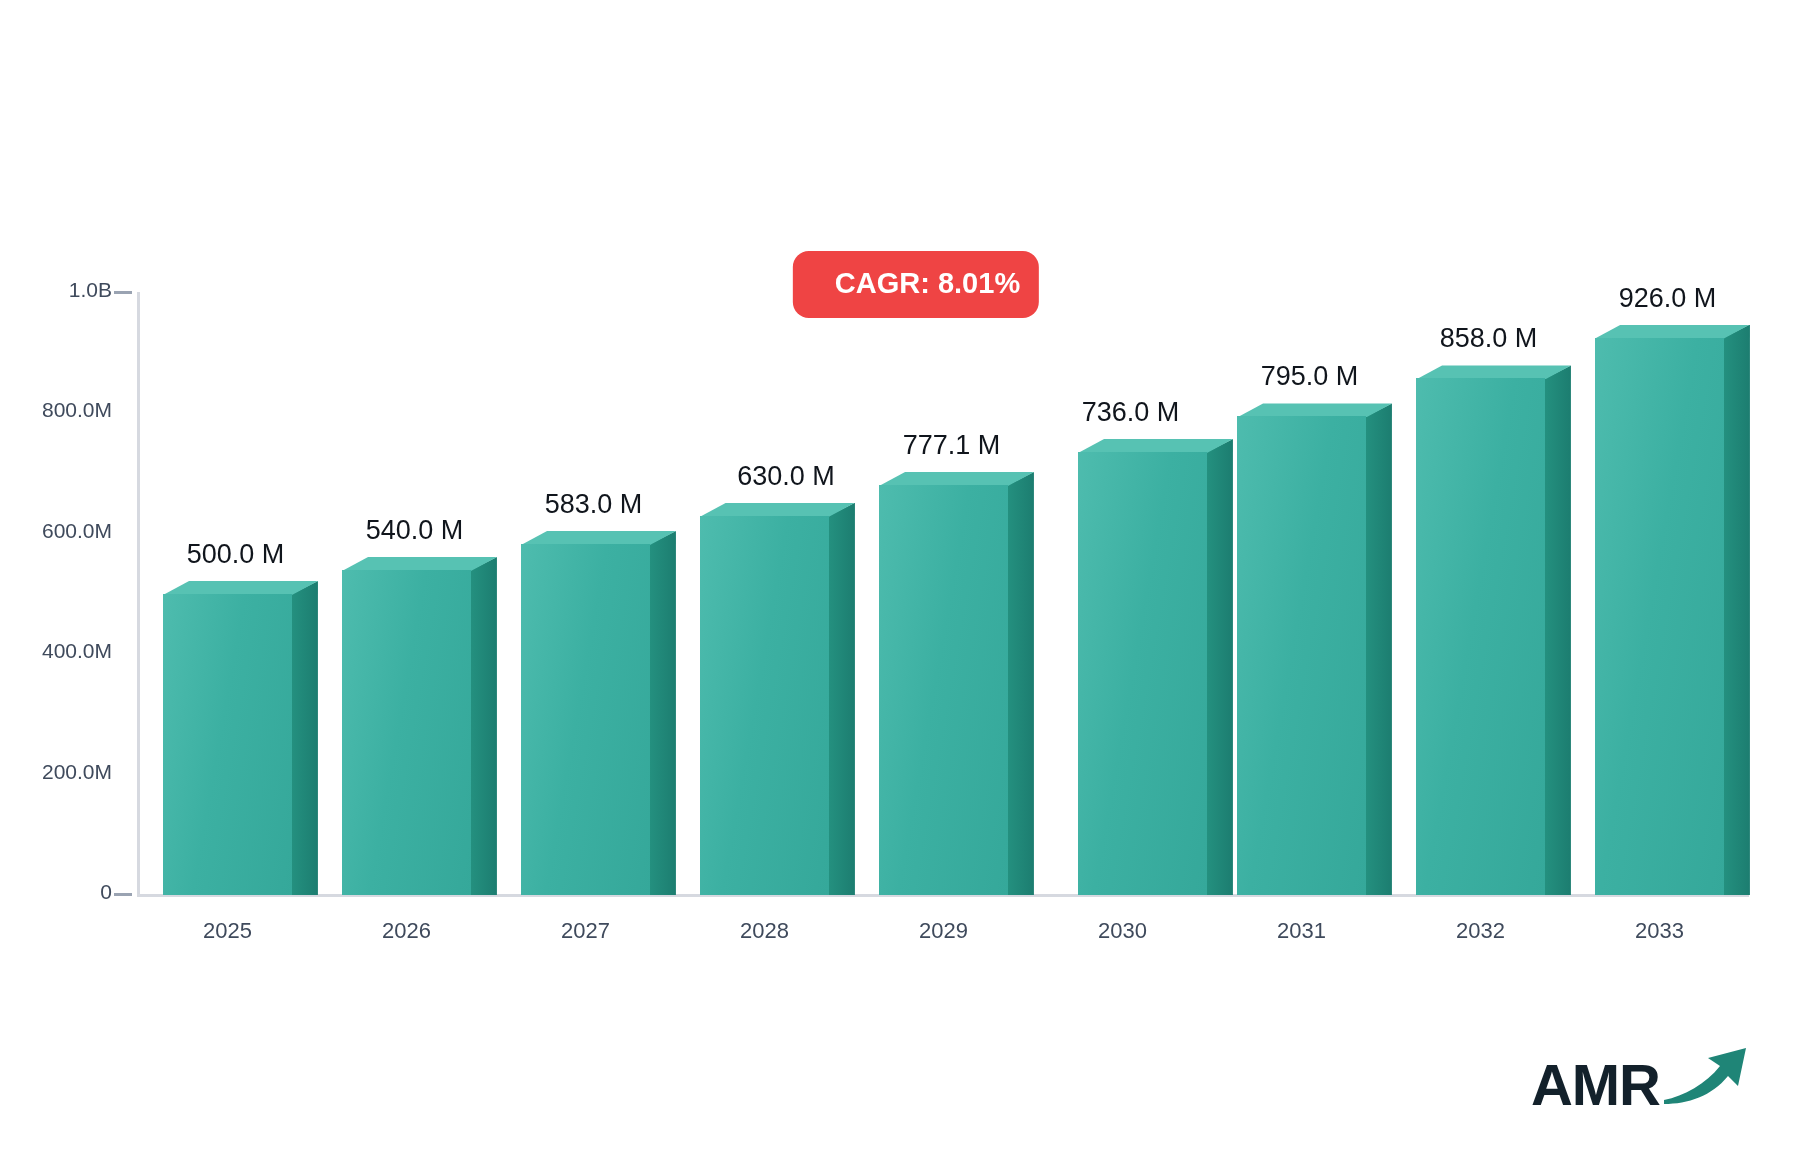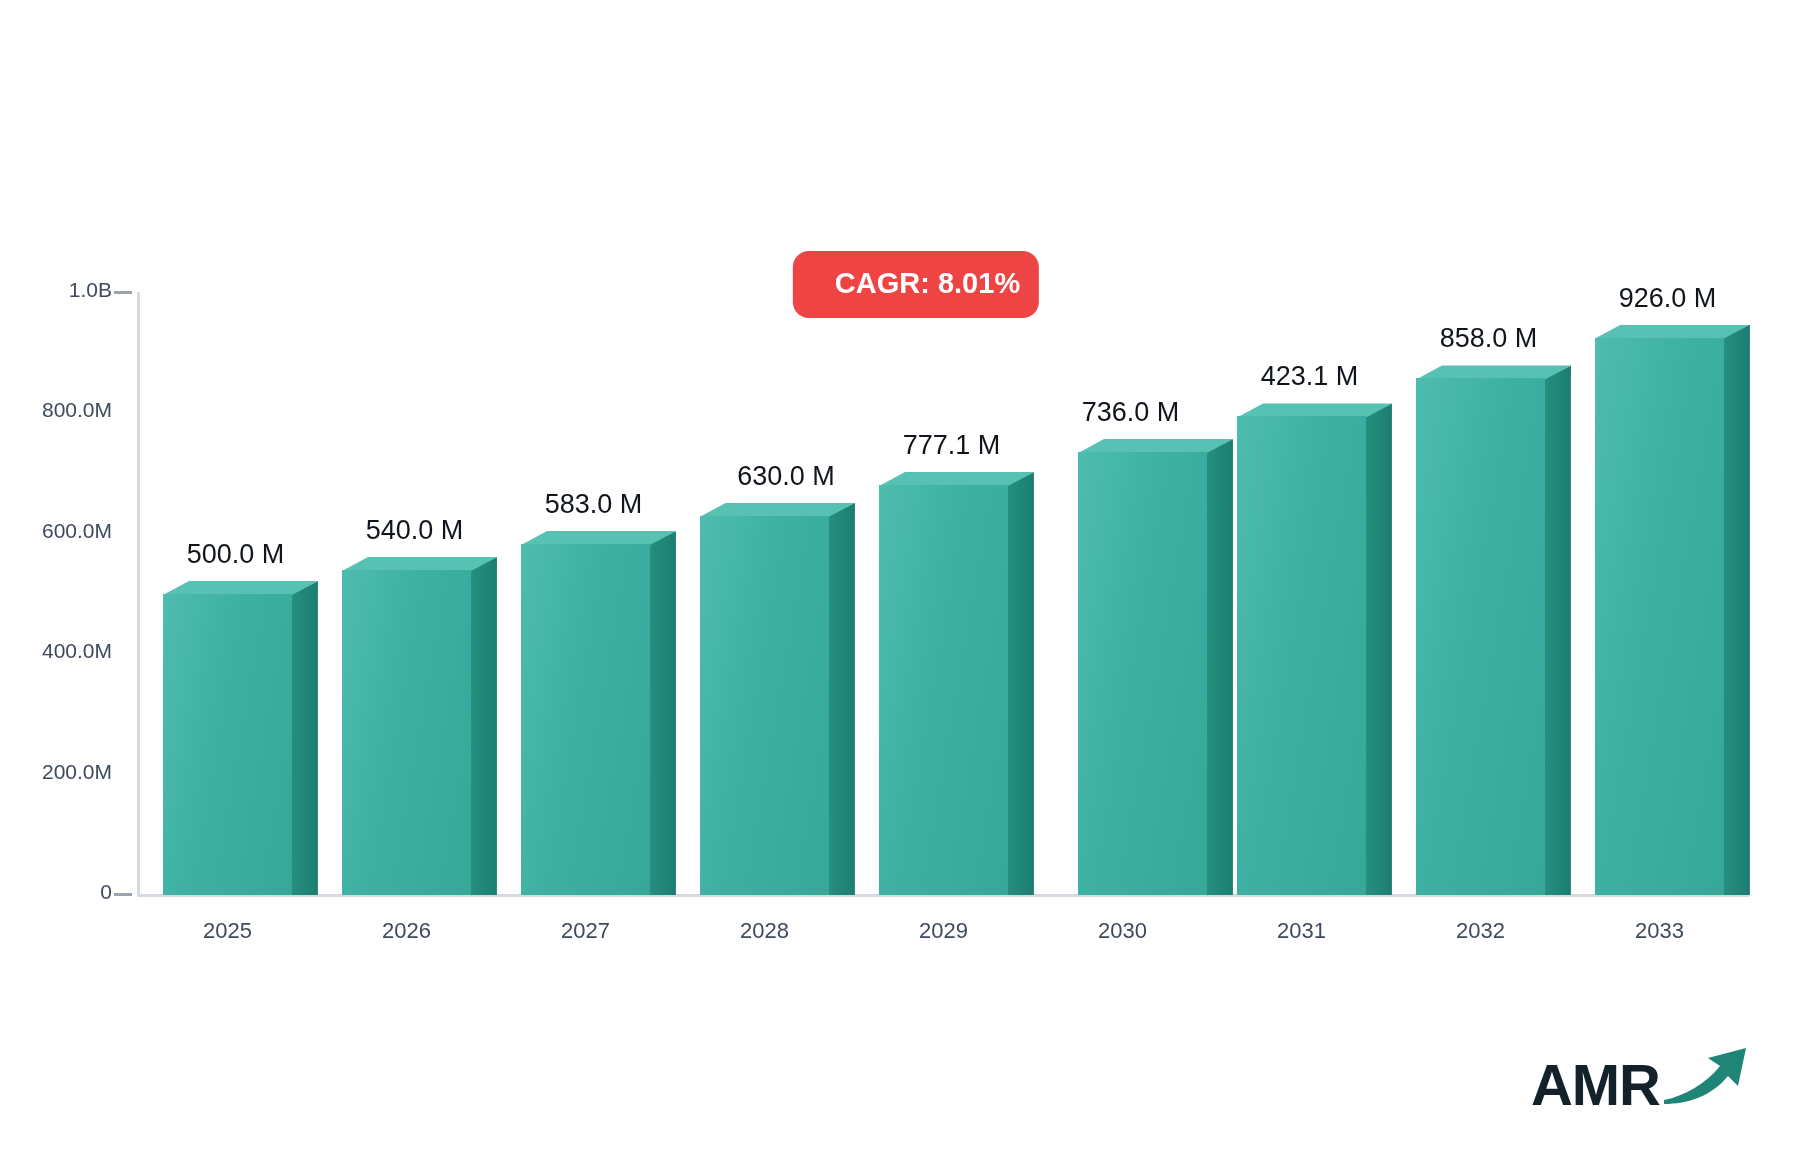--- a/index.html
+++ b/index.html
@@ -176,21 +176,21 @@
             <div class="bar-front"></div>
           </div>
           <div class="bar-label" style="bottom: 467.072px; left: 72.44px;">736.0 M</div>
         </div>
         <div class="bar-slot" style="left: 1099.06px; width: 128.88px;">
           <div class="bar3d" style="height: 478.59px;">
             <div class="bar-side-inner" style="height: 491.59px; clip-path: polygon(0px 13px, 100% 0px, 100% 100%, 0px 100%);"></div>
             <div style="position: absolute; left: 0px; top: -13px; width: 154.88px; height: 14px; background: rgb(87, 194, 179); clip-path: polygon(0px 14px, 26px 0px, 100% 0px, 128.88px 14px);"></div>
             <div class="bar-front"></div>
           </div>
-          <div class="bar-label" style="bottom: 502.59px; left: 72.44px;">423.1 M</div>
+          <div class="bar-label" style="bottom: 502.59px; left: 72.44px;">795.0 M</div>
         </div>
         <div class="bar-slot" style="left: 1278.06px; width: 128.88px;">
           <div class="bar3d" style="height: 516.516px;">
             <div class="bar-side-inner" style="height: 529.516px; clip-path: polygon(0px 13px, 100% 0px, 100% 100%, 0px 100%);"></div>
             <div style="position: absolute; left: 0px; top: -13px; width: 154.88px; height: 14px; background: rgb(87, 194, 179); clip-path: polygon(0px 14px, 26px 0px, 100% 0px, 128.88px 14px);"></div>
             <div class="bar-front"></div>
           </div>
           <div class="bar-label" style="bottom: 540.516px; left: 72.44px; text-align: center;">858.0 M</div>
         </div>
         <div class="bar-slot" style="left: 1457.06px; width: 128.88px;">

